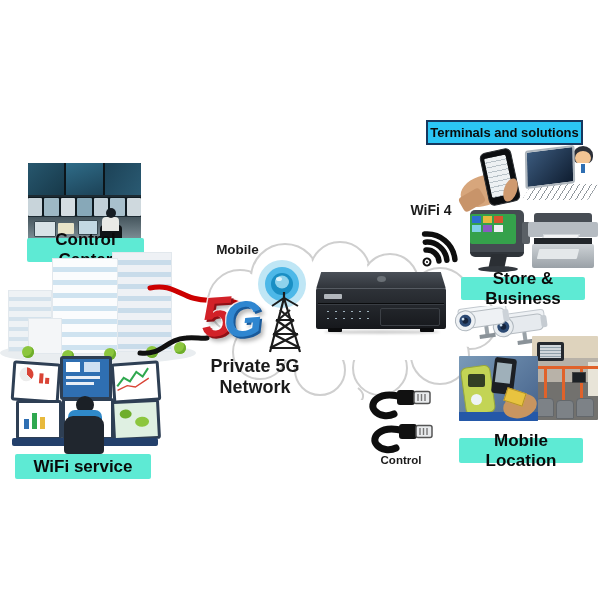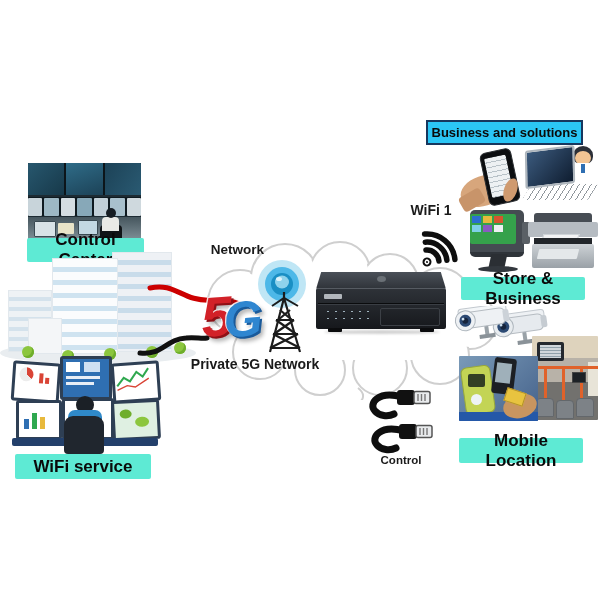--- a/index.html
+++ b/index.html
@@ -38,21 +38,21 @@
   .mon{position:absolute;background:#fff;border:3px solid #2e3f54;border-radius:3px;}
   .desk2{position:absolute;left:0;top:82px;width:146px;height:8px;background:#23406b;border-radius:2px;}
   .chair2{position:absolute;left:52px;top:60px;width:40px;height:38px;background:#20262e;border-radius:9px 9px 4px 4px;}
   .head2{position:absolute;left:64px;top:40px;width:18px;height:18px;background:#1b2026;border-radius:50%;}
   .shoulders{position:absolute;left:56px;top:54px;width:34px;height:15px;background:#2f89c9;border-radius:7px 7px 0 0;}
   .pie{position:absolute;width:14px;height:14px;border-radius:50%;background:conic-gradient(#d94436 0 130deg,#ececec 130deg 360deg);}
   .minibar{position:absolute;background:#d94436;}
 
   
   .carrier{left:190px;top:241px;width:95px;height:36px;font-size:13.5px;line-height:17px;}
-  .private5g{left:190px;top:356px;width:130px;height:18px;font-size:14px;}
+  .private5g{left:190px;top:356px;width:130px;height:18px;font-size:18px;}
   .g5{position:absolute;left:201px;top:288px;transform:rotate(-4deg);font-weight:bold;font-style:italic;line-height:1;}
   .g5 .five{font-size:56px;color:#d22128;
     text-shadow:-1px -1px 0 rgba(255,255,255,.85),2px 2px 0 #8f1016,4px 5px 4px rgba(0,0,0,.3);}
   .g5 .gee{font-size:50px;color:#2f86d0;margin-left:-9px;position:relative;top:2px;
     text-shadow:-1px -1px 0 rgba(255,255,255,.85),2px 2px 0 #1a5a9a,4px 5px 4px rgba(0,0,0,.3);}
 
   
   .router{left:316px;top:272px;width:130px;height:62px;}
   .router .topface{position:absolute;left:0;top:0;width:130px;height:17px;background:linear-gradient(#4a5058,#2f3339);
     clip-path:polygon(4% 0,96% 0,100% 100%,0 100%);border-radius:2px;}
@@ -126,21 +126,21 @@
   .buswin{position:absolute;right:0;top:26px;width:10px;height:34px;background:#e8e4d8;}
   .busmon2{position:absolute;left:40px;top:36px;width:12px;height:9px;background:#1d2126;border:1px solid #444;}
 
   .ethword{left:366px;top:454px;width:70px;height:16px;font-size:11.5px;}
 </style>
 </head>
 <body>
 
 <div class="canvas">
 
-  <div class="tag cyan" style="left:426px;top:120px;width:153px;height:21px;">Business and solutions</div>
+  <div class="tag cyan" style="left:426px;top:120px;width:153px;height:21px;">Terminals and solutions</div>
 
   <div class="abs ctrlroom">
     <div class="bigscreens">
       <div style="background:linear-gradient(135deg,#27576e,#17394a);"></div>
       <div style="background:linear-gradient(160deg,#2f6c88,#1c4257);"></div>
       <div style="background:linear-gradient(120deg,#1c4257,#2a5a72);"></div>
     </div>
     <div class="monrow">
       <div style="background:#c8d4da"></div>
         <div style="background:#9db8c4"></div>
@@ -201,21 +201,21 @@
       <circle cx="190" cy="130" r="23"></circle>
         <circle cx="130" cy="112" r="25"></circle>
       <rect x="110" y="40" width="210" height="80"></rect>
     </g>
     <path d="M 228 148 c 8 6 7 15 -7 17" fill="none" stroke="#cfcfcf" stroke-width="2"></path>
     <path d="M 20 48 C 46 42 52 62 82 60 C 95 59 102 61 110 64" fill="none" stroke="#cc0000" stroke-width="5" stroke-linecap="round"></path>
     <path d="M 10 113 C 32 116 36 99 56 98 C 66 97 71 99 77 98" fill="none" stroke="#111111" stroke-width="5" stroke-linecap="round"></path>
   </svg>
 
   <div class="caption carrier">
-    <div>Network</div>
+    <div>Mobile</div>
   </div>
 
   <div class="g5">
     <span class="five">5</span><span class="gee">G</span>
   </div>
 
   <svg class="abs" style="left:254px;top:254px;" width="64" height="102" viewBox="0 0 64 102">
     <circle cx="28" cy="30" r="24" fill="#bfe6f5"></circle>
     <circle cx="28" cy="30" r="17" fill="#4db8e8"></circle>
     <circle cx="28" cy="30" r="11" fill="#1a8fc4"></circle>
@@ -256,21 +256,21 @@
 
   <div class="abs laptopper">
     <div class="hair"></div>
     <div class="face"></div>
     <div class="collar"></div>
     <div class="tie"></div>
     <div class="lbase"></div>
     <div class="lscreen"></div>
   </div>
 
-  <div class="caption wifiword">WiFi 1</div>
+  <div class="caption wifiword">WiFi 4</div>
 
   <svg class="abs" style="left:414px;top:222px;" width="50" height="52" viewBox="0 0 50 52">
     <g transform="translate(13,40) rotate(40)" stroke="#0e0e0e" stroke-width="5.5" fill="none" stroke-linecap="round">
       <path d="M -8.5 -8.5 A 12 12 0 0 1 8.5 -8.5"></path>
       <path d="M -14.1 -14.1 A 20 20 0 0 1 14.1 -14.1"></path>
       <path d="M -19.8 -19.8 A 28 28 0 0 1 19.8 -19.8"></path>
       <circle cx="0" cy="0" r="1" fill="#0e0e0e" stroke-width="7"></circle>
     </g>
   </svg>
 

